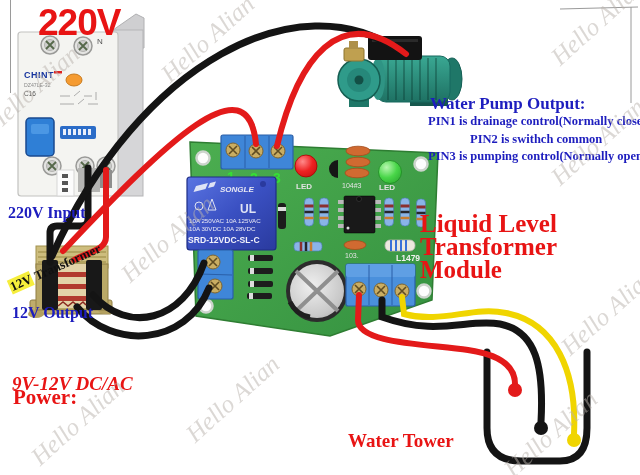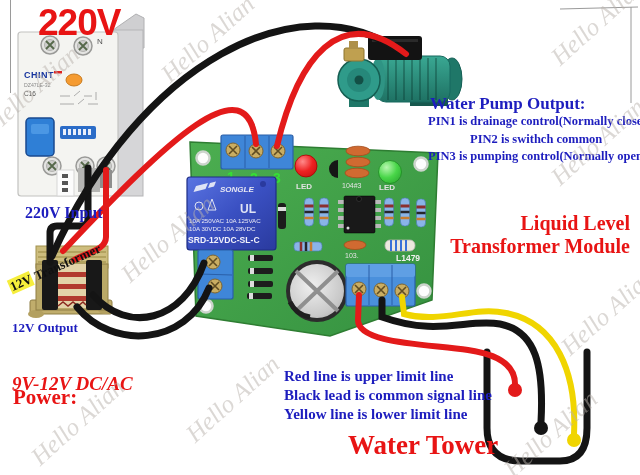--- a/index.html
+++ b/index.html
@@ -11,22 +11,22 @@
   .blue{color:#1d1dbe;font-family:"Liberation Serif",serif;font-weight:bold;}
   .redt{color:#e81414;font-family:"Liberation Serif",serif;font-weight:bold;}
   .sans{font-family:"Liberation Sans",sans-serif;}
   .wm{position:absolute;white-space:nowrap;z-index:4;color:#b9b2ac;opacity:.5;
       font-family:"Liberation Serif",serif;font-style:italic;font-size:25px;
       transform:rotate(-42deg);pointer-events:none;}
   .tlabel{position:absolute;left:10px;top:280px;z-index:3;font-weight:bold;font-size:13px;
       color:#111;transform:rotate(-24deg);transform-origin:left center;white-space:nowrap;}
   .tlabel .hl{background:#f6ee3c;padding:0 1px;}
   .tlabel .rest{margin-left:3px;}
-  .module-title{position:absolute;left:420px;top:212px;width:210px;text-align:right;
-      font-size:20px;line-height:23px;z-index:3;}
+  .module-title{position:absolute;left:420px;top:212px;width:210px;text-align:left;
+      font-size:25px;line-height:23px;z-index:3;}
   .limits{position:absolute;left:284px;top:367px;font-size:15px;line-height:19px;z-index:3;}
 </style>
 </head>
 <body>
 
 <div id="stage">
 
 <svg id="scene" width="640" height="475" viewBox="0 0 640 475">
   <defs>
     <linearGradient id="relayG" x1="0" y1="0" x2="1" y2="1">
@@ -321,48 +321,43 @@
       <path d="M402,297 L404,314 C442,324 472,306 506,313 C556,323 577,372 574,434"></path>
     </g>
     <circle cx="515" cy="390" r="7" fill="#e31a1a" stroke="none"></circle>
     <circle cx="541" cy="428" r="7" fill="#141414" stroke="none"></circle>
     <circle cx="574" cy="440" r="7" fill="#f0d500" stroke="none"></circle>
   </g>
 </svg>
 
 <div class="lbl redt sans" style="left:38px;top:2px;font-size:37px;letter-spacing:-1px;">220V</div>
 
-<div class="lbl blue" style="left:25px;top:204px;font-size:16px;">220V Input</div>
+<div class="lbl blue" style="left:8px;top:204px;font-size:16px;">220V Input</div>
 
 <div class="tlabel">
   <span class="hl">12V</span><span class="rest">Transformer</span>
 </div>
 
-<div class="lbl blue" style="left:12px;top:320px;font-size:13px;">12V Output</div>
+<div class="lbl blue" style="left:12px;top:304px;font-size:16px;">12V Output</div>
 
 <div class="lbl redt" style="left:13px;top:350px;font-size:21px;margin-top:35px;">Power:</div>
 <div class="lbl redt" style="left:12px;top:373px;font-size:19px;font-style:italic;">9V-12V DC/AC</div>
 
 <div class="lbl blue" style="left:430px;top:94px;font-size:17px;">Water Pump Output:</div>
 <div class="lbl blue" style="left:428px;top:114px;font-size:12.5px;">PIN1 is drainage control(Normally closed)</div>
 <div class="lbl blue" style="left:428px;top:132px;font-size:12.5px;margin-left:42px;">PIN2 is swithch common</div>
 <div class="lbl blue" style="left:428px;top:149px;font-size:12.5px;">PIN3 is pumping control(Normally open)</div>
 
 <div class="module-title redt">
   <div>Liquid Level</div>
   <div>Transformer Module</div>
 </div>
 
-<div class="limits blue">
-  <div>Red line is upper limit line</div>
-  <div>Black lead is common signal line</div>
-  <div>Yellow line is lower limit line</div>
-</div>
-
-<div class="lbl redt" style="left:348px;top:430px;font-size:27px;">Water Tower</div>
+
+<div class="lbl redt" style="left:348px;top:430px;font-size:19px;">Water Tower</div>
 
 <div class="wm" style="left:150px;top:25px;">Hello Alian</div>
 <div class="wm" style="left:540px;top:8px;">Hello Alian</div>
 <div class="wm" style="left:-25px;top:75px;">Hello Alian</div>
 <div class="wm" style="left:540px;top:128px;">Hello Alian</div>
 <div class="wm" style="left:110px;top:225px;">Hello Alian</div>
 <div class="wm" style="left:175px;top:385px;">Hello Alian</div>
 <div class="wm" style="left:20px;top:408px;">Hello Alian</div>
 <div class="wm" style="left:550px;top:298px;">Hello Alian</div>
 <div class="wm" style="left:493px;top:420px;">Hello Alian</div>

